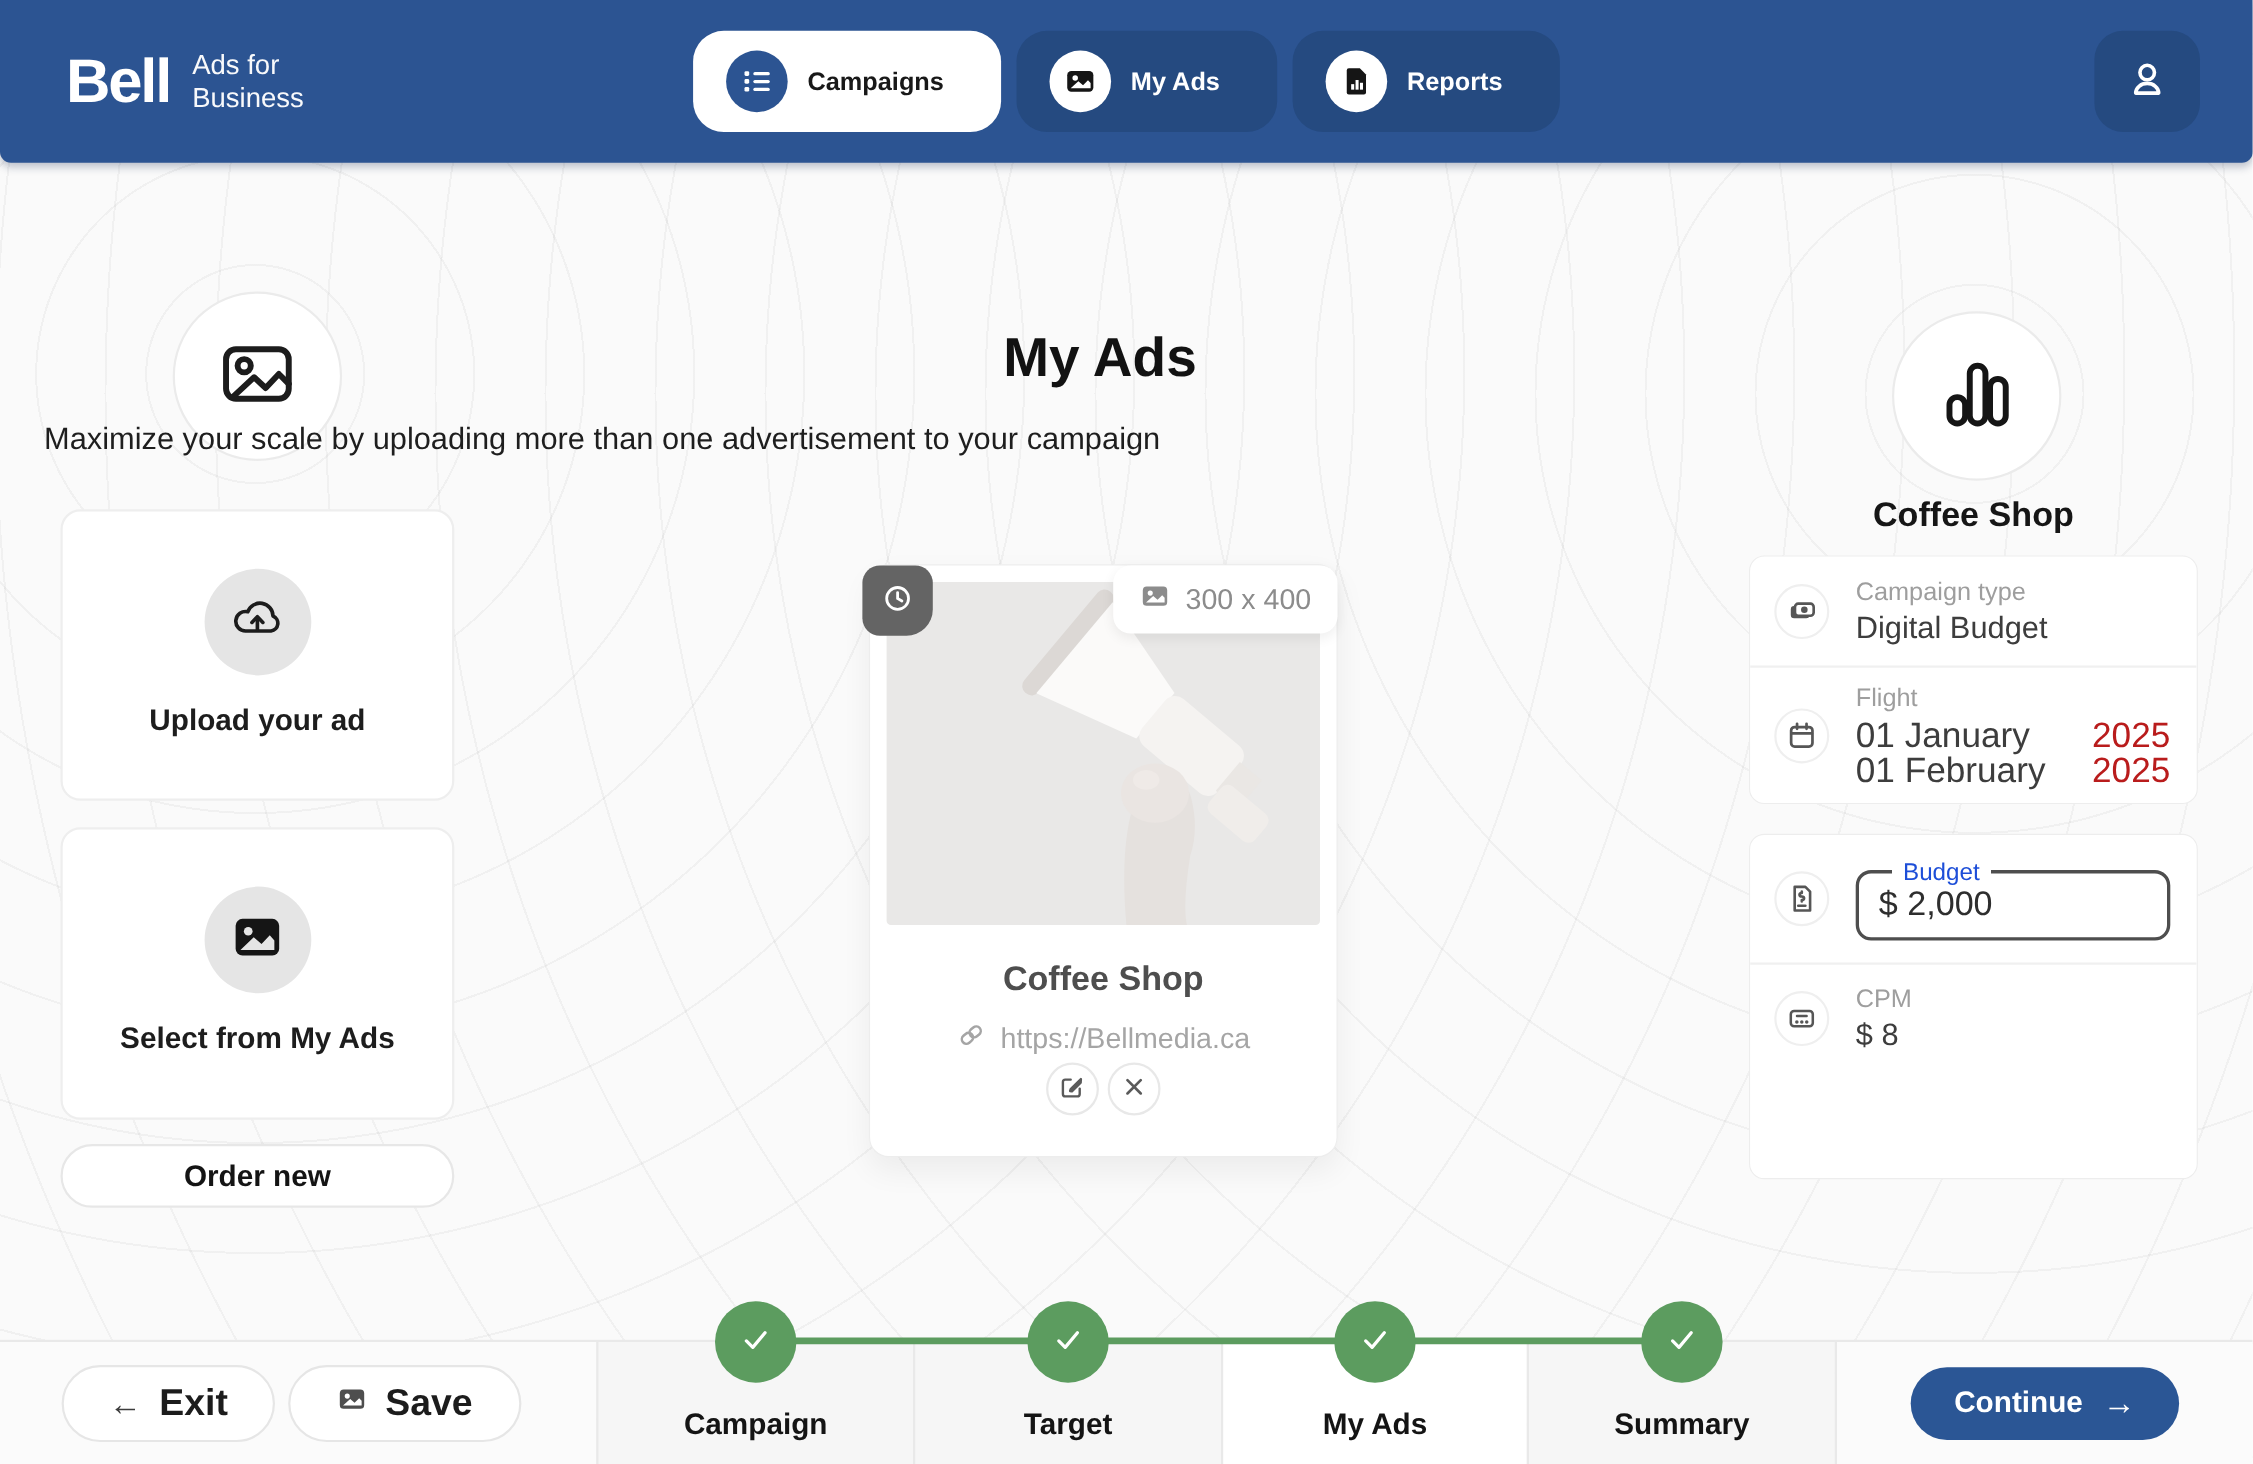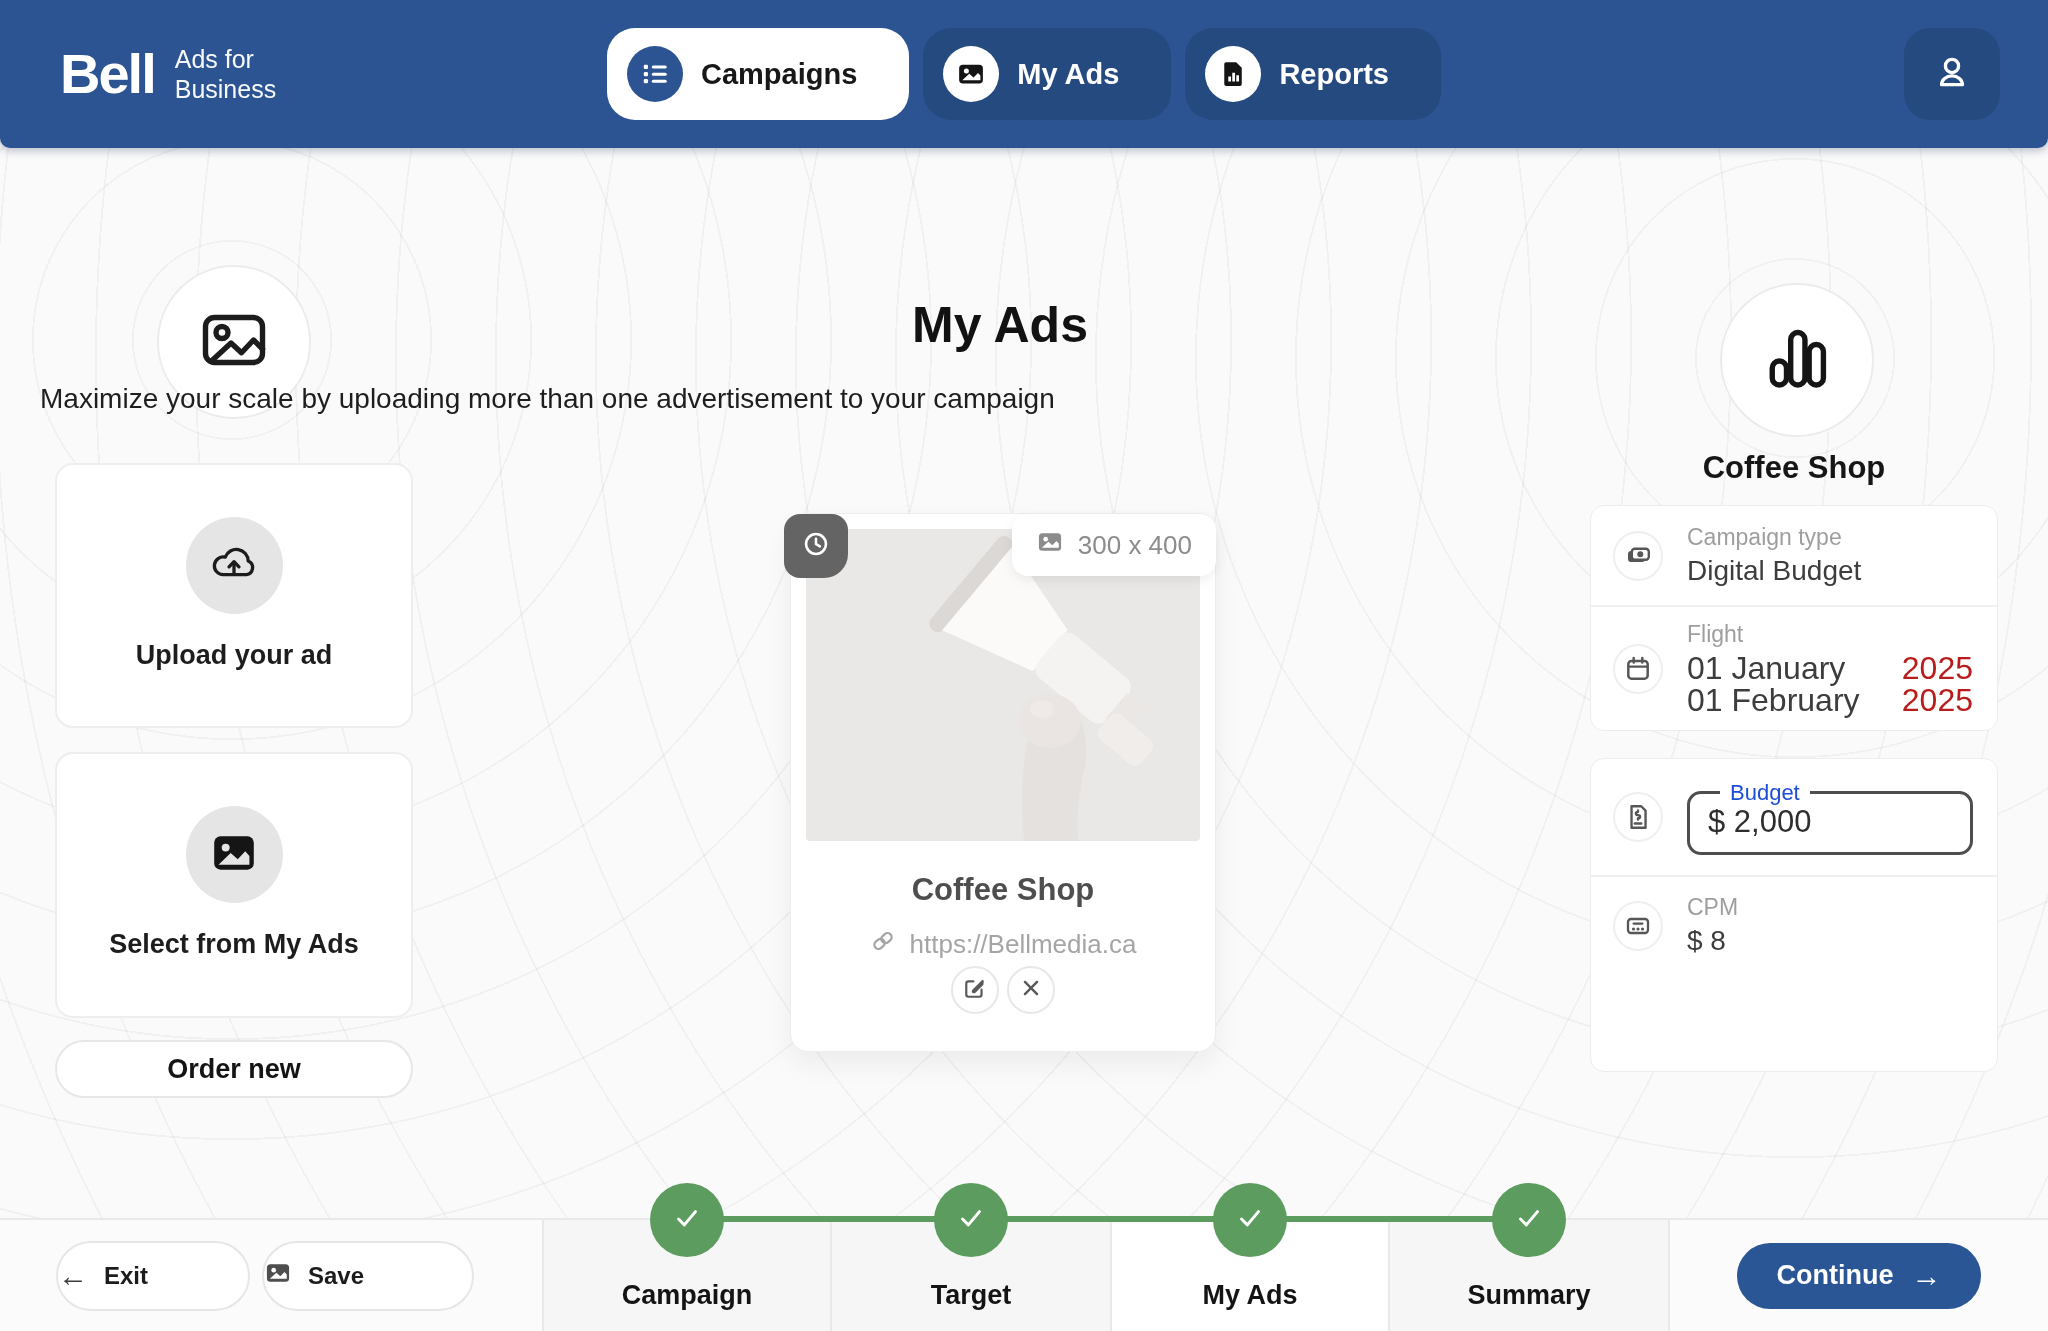--- a/index.html
+++ b/index.html
@@ -12,21 +12,21 @@
       repeating-radial-gradient(circle at 1795px 358px, transparent 0 98.2px, rgba(30,30,30,.045) 98.2px 100px);
   }
   
   .navbar{position:absolute;left:0;top:0;width:2048px;height:148px;background:#2C5492;
     border-radius:0 0 10px 10px;box-shadow:0 3px 8px rgba(20,40,80,.28);z-index:10;}
   .brand{position:absolute;left:60px;top:34px;display:flex;align-items:center;color:#fff;}
   .brand-bell{font-size:56px;font-weight:bold;letter-spacing:-2px;line-height:80px;}
   .brand-tag{margin-left:20px;font-size:25px;line-height:30px;font-weight:normal;opacity:.97;}
   .nav-tabs{position:absolute;left:50%;top:28px;transform:translateX(-50%);display:flex;gap:14px;}
   .tab{height:92px;border-radius:28px;display:flex;align-items:center;gap:18px;
-    padding:0 52px 0 20px;background:#254A80;color:#fff;font-size:29px;font-weight:bold;cursor:pointer;}
+    padding:0 52px 0 30px;background:#254A80;color:#fff;font-size:23px;font-weight:bold;cursor:pointer;}
   .tab.active{background:#fff;color:#181818;}
   .tab-ico{width:56px;height:56px;border-radius:50%;display:flex;align-items:center;justify-content:center;flex:none;}
   .tab.active .tab-ico{background:#2C5492;}
   .tab:not(.active) .tab-ico{background:#fff;}
   .user-btn{position:absolute;right:48px;top:28px;width:96px;height:92px;border-radius:26px;
     background:#254A80;display:flex;align-items:center;justify-content:center;cursor:pointer;}
   
   .page-title{position:absolute;top:296px;left:0;width:2000px;text-align:center;
     font-size:50px;font-weight:bold;color:#121212;}
   .page-subtitle{position:absolute;top:383px;left:0;width:2000px;text-align:left;
@@ -88,21 +88,21 @@
   .footer{position:absolute;left:0;top:1218px;width:2048px;height:113px;display:flex;
     border-top:2px solid #e9e9e9;box-sizing:border-box;z-index:5;}
   .fsec{height:100%;box-sizing:border-box;position:relative;}
   .fsec + .fsec{border-left:2px solid #e9e9e9;}
   #fsec-buttons{width:542px;background:#fbfbfb;display:flex;align-items:center;gap:12px;padding-left:56px;}
   .fsec-step{background:#f6f6f6;}
   #fsec-campaign{width:288px;} #fsec-target{width:280px;}
   #fsec-myads{width:278px;background:#ffffff;} #fsec-summary{width:280px;}
   #fsec-continue{width:380px;background:#fbfbfb;display:flex;align-items:center;justify-content:center;}
   .pill-btn{height:70px;border-radius:35px;background:#fff;border:2px solid #e6e6e6;box-sizing:border-box;
-    display:flex;align-items:center;gap:16px;font-size:24px;font-weight:bold;
+    display:flex;align-items:center;justify-content:center;gap:16px;font-size:34px;font-weight:bold;
     color:#1c1c1c;cursor:pointer;}
   #exit-btn{width:194px;} #save-btn{width:212px;}
   .step-line{position:absolute;left:686px;top:-4px;width:842px;height:6px;background:#5C9C5F;
     border-radius:3px;z-index:2;}
   .step-circle{position:absolute;left:50%;top:-37px;transform:translateX(-50%);width:74px;height:74px;
     border-radius:50%;background:#5C9C5F;display:flex;align-items:center;justify-content:center;z-index:3;cursor:pointer;}
   .step-label{position:absolute;left:0;right:0;top:60px;text-align:center;font-size:27px;
     font-weight:bold;color:#141414;}
   .continue-btn{width:244px;height:66px;border-radius:33px;background:#2B5695;color:#fff;border:none;
     display:flex;align-items:center;justify-content:center;gap:18px;font-size:27px;font-weight:bold;cursor:pointer;}

